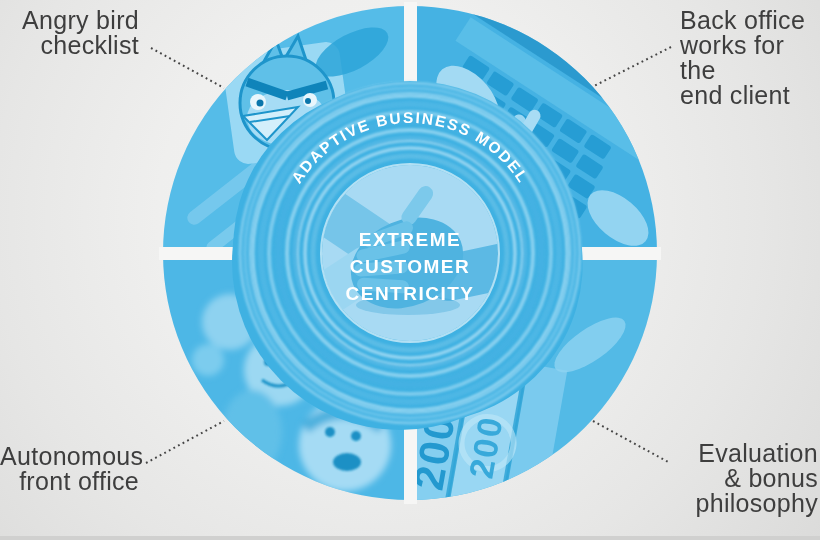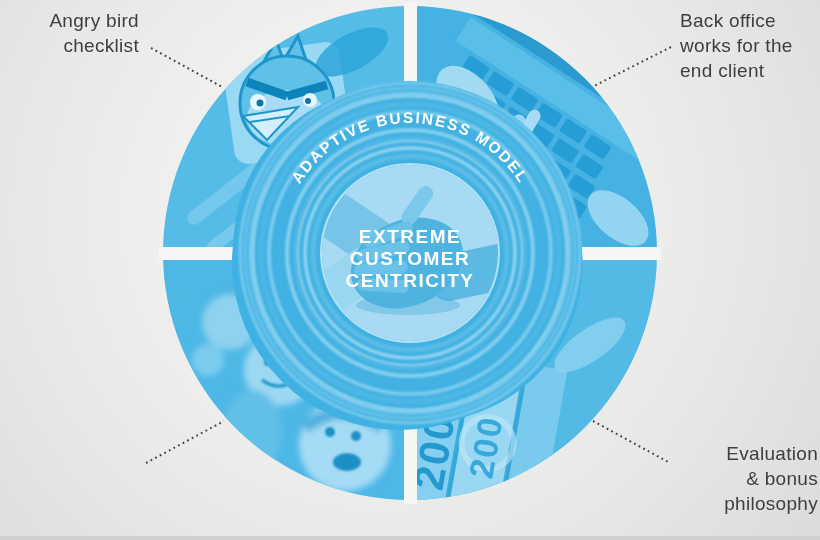--- a/index.html
+++ b/index.html
@@ -3,30 +3,30 @@
 <meta charset="utf-8">
 <style>
   html,body{margin:0;padding:0;background:#d9d9d8;}
   .stage{
     position:relative;width:820px;height:540px;overflow:hidden;
     font-family:"Liberation Sans",sans-serif;
     background:radial-gradient(circle at 46% 40%, #f4f4f3 0%, #efefee 40%, #e6e6e5 70%, #dbdbda 100%);
   }
   .stage svg{position:absolute;left:0;top:0;}
   .callout{
-    position:absolute;color:#3e3e3e;font-size:19px;line-height:25px;
+    position:absolute;color:#3e3e3e;font-size:25px;line-height:25px;
     white-space:pre-line;letter-spacing:.3px;
   }
   .callout-tl{left:0;top:8px;width:139px;text-align:right;}
   .callout-tr{left:680px;top:8px;width:138px;text-align:left;}
   .callout-bl{left:0;top:444px;width:139px;text-align:right;}
   .callout-br{left:678px;top:441px;width:140px;text-align:right;}
   .center-label{
     position:absolute;left:310px;top:226px;width:200px;text-align:center;
-    color:#ffffff;font-size:19px;font-weight:bold;line-height:22px;
+    color:#ffffff;font-size:19px;font-weight:bold;line-height:27px;
     letter-spacing:1.5px;white-space:pre-line;
   }
   .bottom-edge{position:absolute;left:0;bottom:0;width:820px;height:4px;background:#d0d0cf;}
 </style>
 </head>
 <body>
 
 <div class="stage">
 
 <svg width="820" height="540" viewBox="0 0 820 540">
@@ -216,20 +216,22 @@
     <line x1="146" y1="463" x2="224" y2="421"></line>
     <line x1="593" y1="421" x2="670" y2="463"></line>
   </g>
 </svg>
 
 <div class="callout callout-tl">Angry bird
 checklist</div>
 <div class="callout callout-tr">Back office
 works for the
 end client</div>
+<div class="callout callout-bl">Autonomous
+front office</div>
 <div class="callout callout-br">Evaluation
 &amp; bonus
 philosophy</div>
 
 <div class="center-label">EXTREME
 CUSTOMER
 CENTRICITY</div>
 
 <div class="bottom-edge"></div>
 

